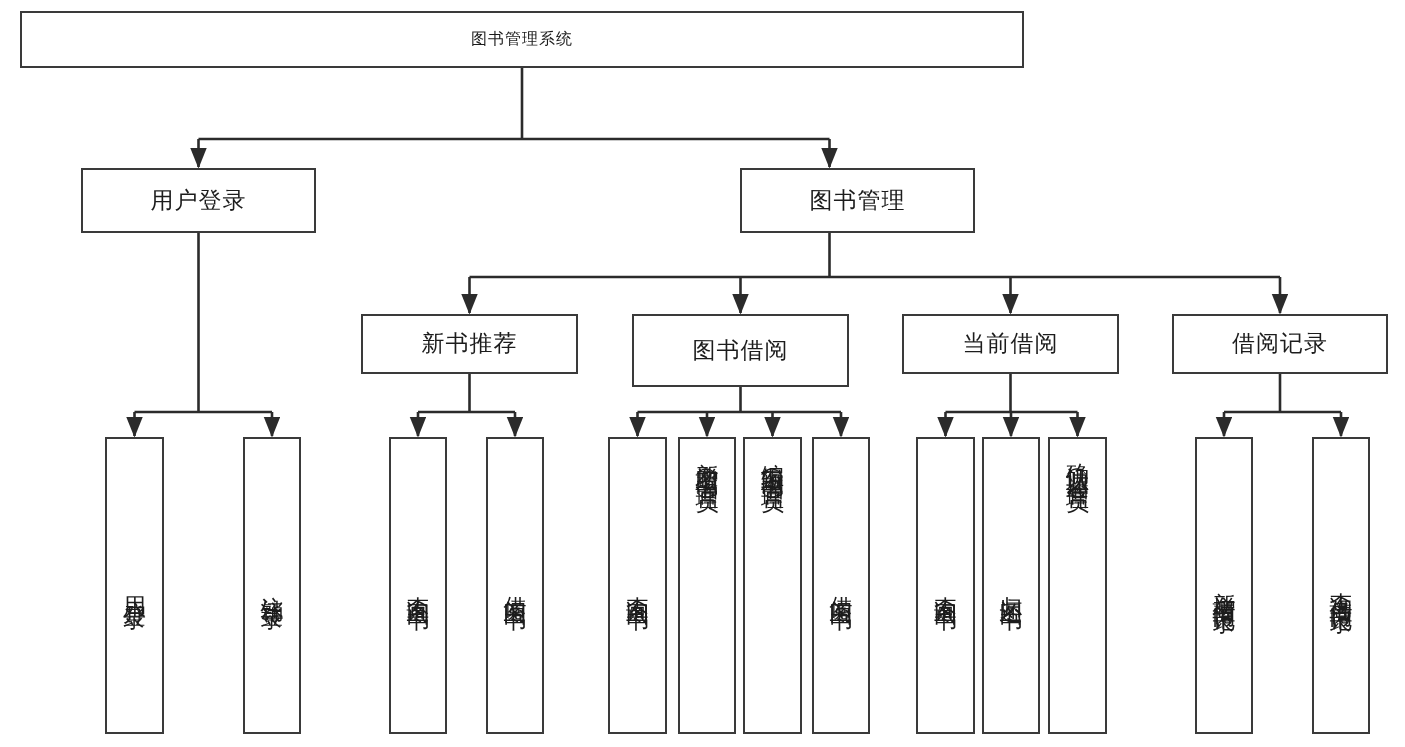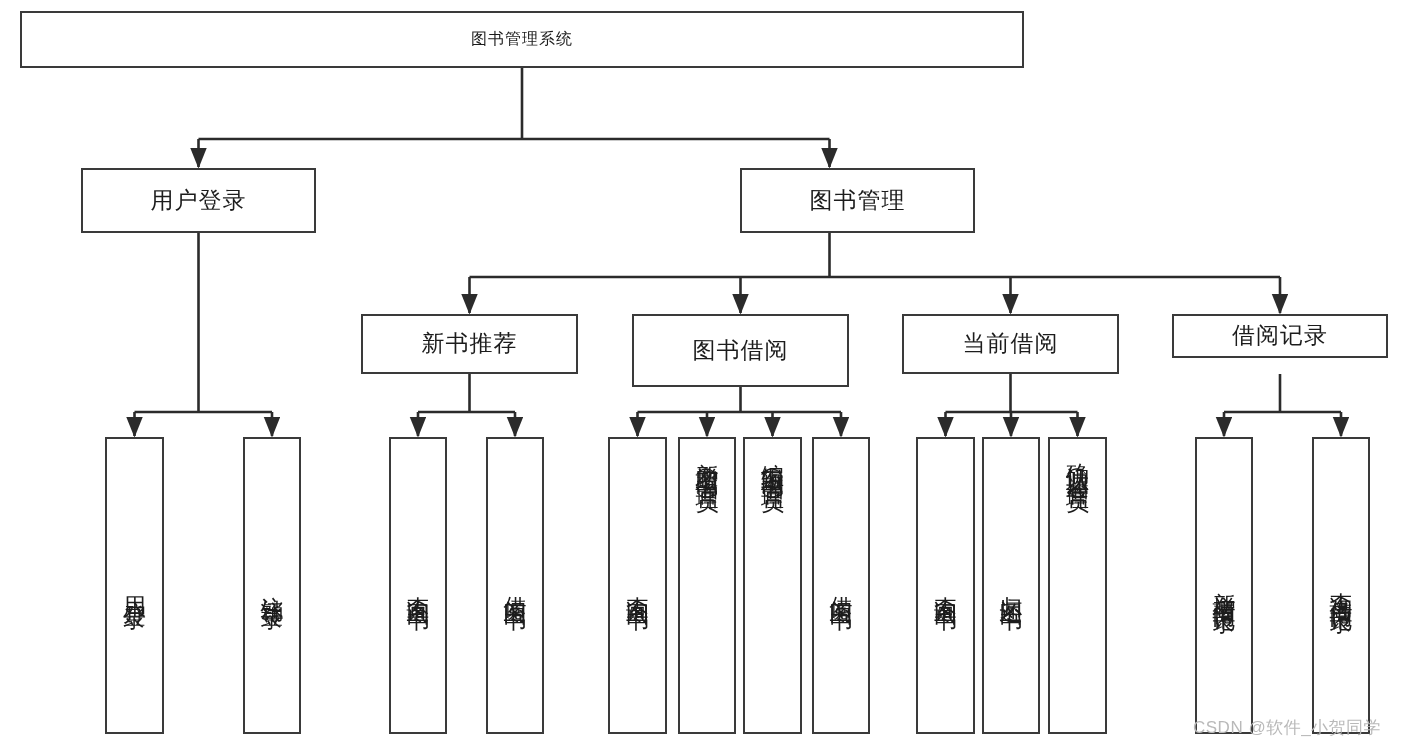--- a/index.html
+++ b/index.html
@@ -134,21 +134,21 @@
       </div>
       <div class="node-box level-2 orient-h" style="left: 361px; top: 314px; width: 217px; height: 60px;">
         <span class="node-label">新书推荐</span>
       </div>
       <div class="node-box level-2 orient-h" style="left: 632px; top: 314px; width: 217px; height: 73px;">
         <span class="node-label">图书借阅</span>
       </div>
       <div class="node-box level-2 orient-h" style="left: 902px; top: 314px; width: 217px; height: 60px;">
         <span class="node-label">当前借阅</span>
       </div>
-      <div class="node-box level-2 orient-h" style="left: 1172px; top: 314px; width: 216px; height: 44px;">
+      <div class="node-box level-2 orient-h" style="left: 1172px; top: 314px; width: 216px; height: 60px;">
         <span class="node-label">借阅记录</span>
       </div>
       <div class="node-box level-3 orient-v align-mid" style="left: 105px; top: 437px; width: 59px; height: 297px;">
         <span class="node-label">用户登录</span>
       </div>
       <div class="node-box level-3 orient-v align-mid" style="left: 243px; top: 437px; width: 58px; height: 297px;">
         <span class="node-label">注销登录</span>
       </div>
       <div class="node-box level-3 orient-v align-mid" style="left: 389px; top: 437px; width: 58px; height: 297px;">
         <span class="node-label">查询图书</span>
@@ -178,15 +178,14 @@
         <span class="node-label">确认归还（管理员）</span>
       </div>
       <div class="node-box level-3 orient-v align-mid" style="left: 1195px; top: 437px; width: 58px; height: 297px;">
         <span class="node-label">新增借阅记录</span>
       </div>
       <div class="node-box level-3 orient-v align-mid" style="left: 1312px; top: 437px; width: 58px; height: 297px;">
         <span class="node-label">查询借阅记录</span>
       </div>
     </div>
 
-  <div class="watermark" style="left: 1193px; top: 716px; color: rgb(185, 185, 185);">CSDN @软件_小贺同学</div>
 
 </div>
 
 </body></html>

